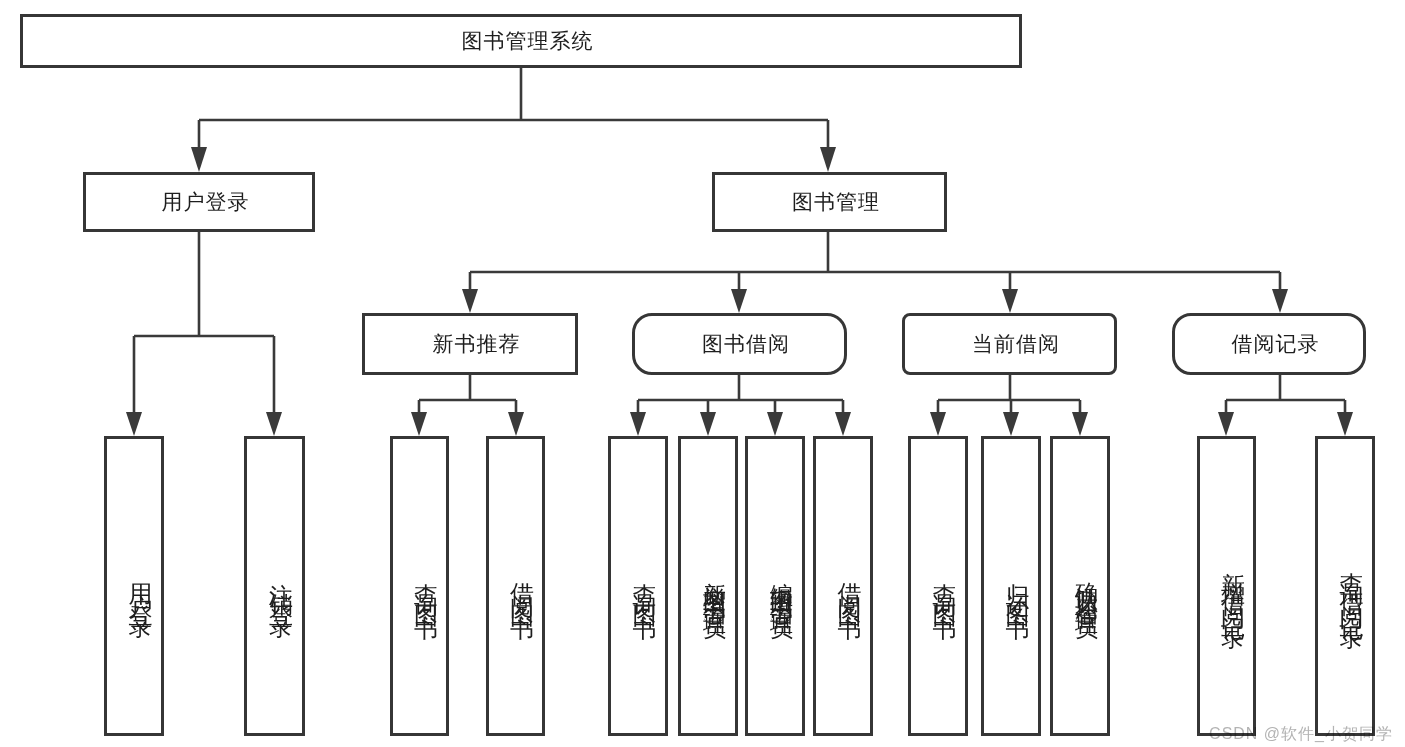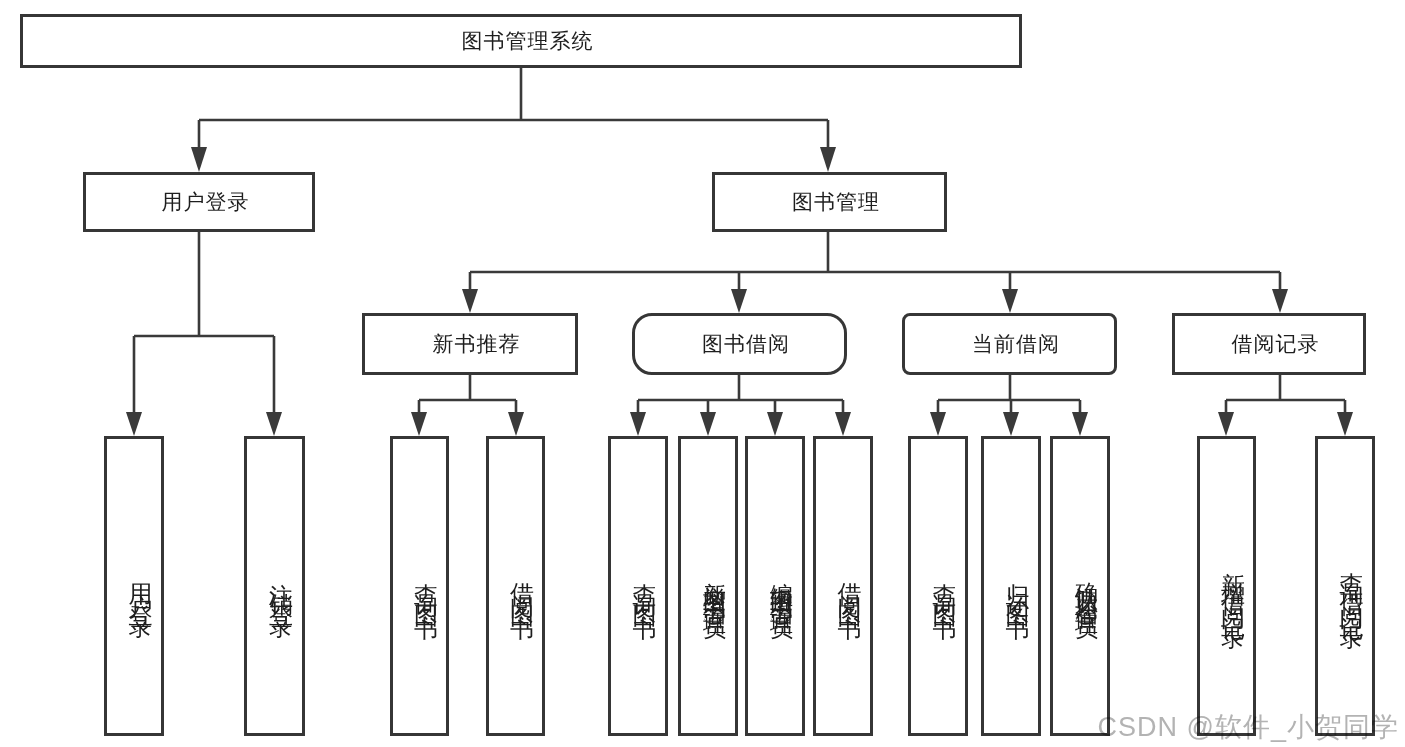--- a/index.html
+++ b/index.html
@@ -37,23 +37,23 @@
     text-orientation: mixed;
     font-size: 24px;
     line-height: 1;
     letter-spacing: 11px;
     color: #1e1e1e;
     white-space: nowrap;
   }
   .leaf .vtext.tight { letter-spacing: 5px; font-size: 23px; }
   .watermark {
     position: absolute;
-    right: 6px;
+    right: 12px;
     bottom: 2px;
-    font-size: 27px;
+    font-size: 16px;
     color: #b3b3b3;
     mix-blend-mode: multiply;
     letter-spacing: 1px;
     pointer-events: none;
   }
 </style>
 </head>
 <body>
 
 <div class="canvas">
@@ -114,21 +114,21 @@
 
   <div class="node h" style="left:362px; top:313px; width:216px; height:62px;">
     <span>新书推荐</span>
   </div>
   <div class="node h" style="left:632px; top:313px; width:215px; height:62px;border-radius:20px;">
     <span>图书借阅</span>
   </div>
   <div class="node h" style="left:902px; top:313px; width:215px; height:62px;border-radius:8px;">
     <span>当前借阅</span>
   </div>
-  <div class="node h" style="left:1172px; top:313px; width:194px; height:62px;">
+  <div class="node h" style="left:1172px; top:313px; width:194px; height:62px;border-radius:19px;">
     <span>借阅记录</span>
   </div>
 
   <div class="node leaf" style="left:104px; top:436px; width:60px; height:300px;">
     <span class="vtext">用户登录</span>
   </div>
   <div class="node leaf" style="left:244px; top:436px; width:61px; height:300px;">
     <span class="vtext">注销登录</span>
   </div>
 

